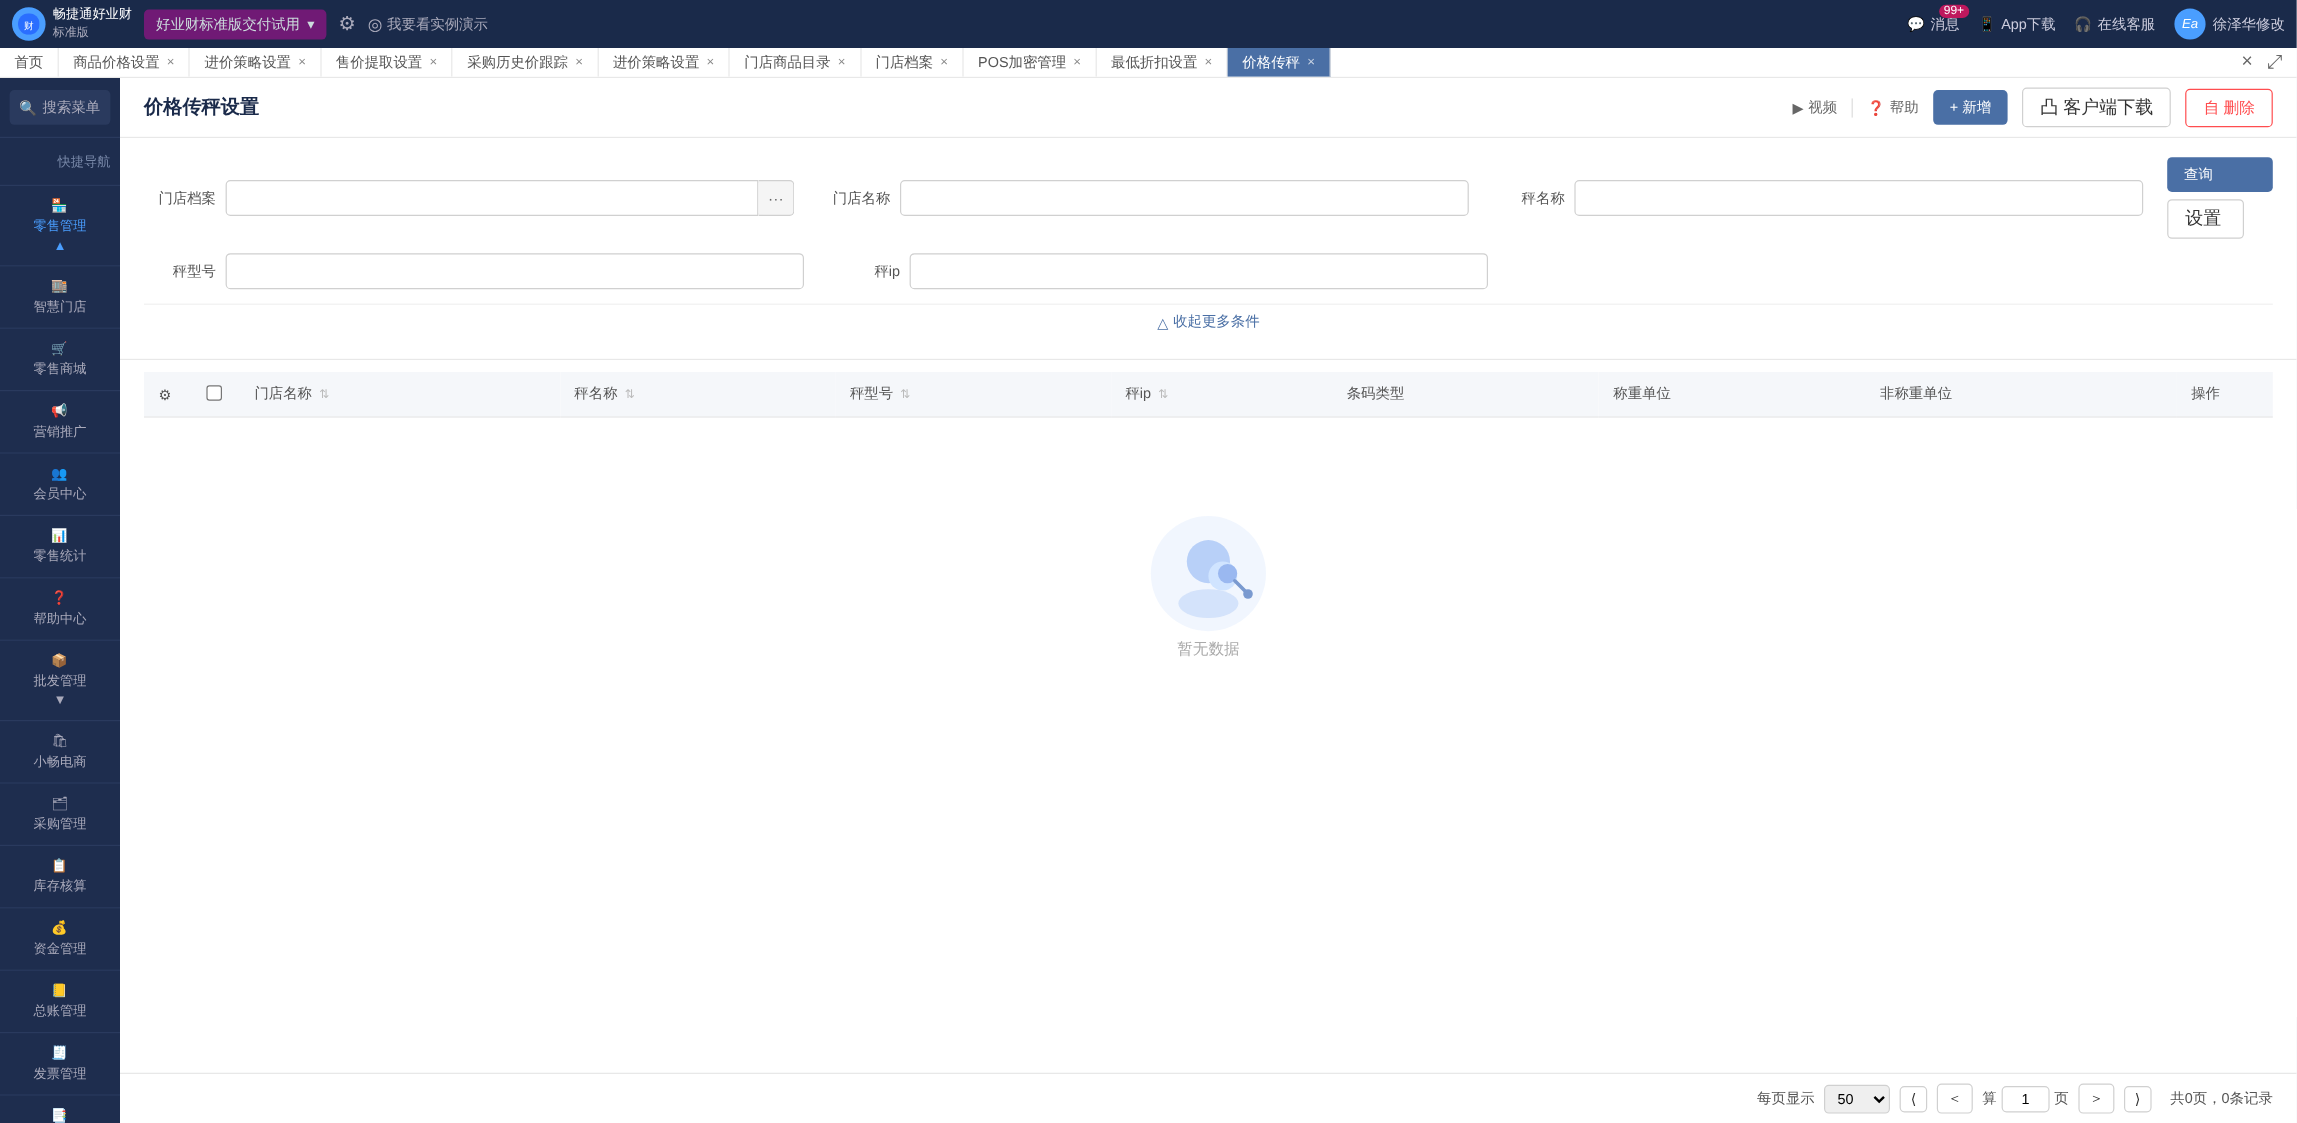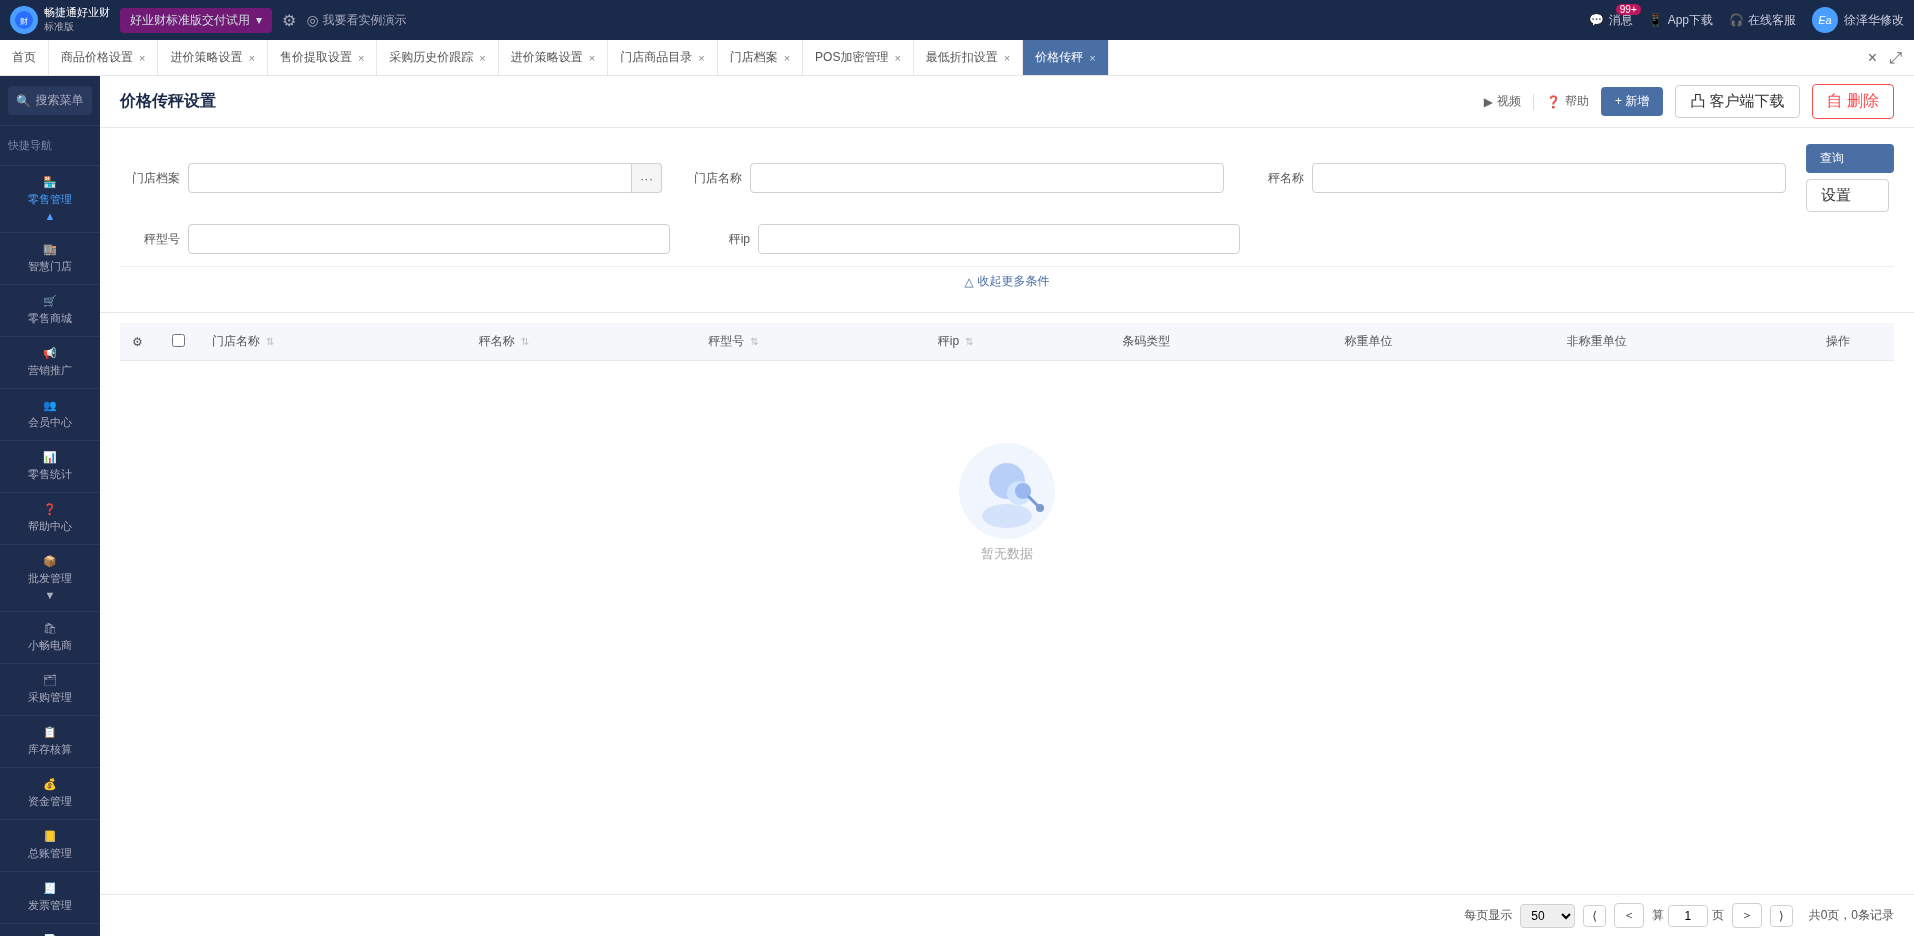--- a/index.html
+++ b/index.html
@@ -12,55 +12,55 @@
     .topbar-version-selector { display: flex; align-items: center; background: #701a75; border-radius: 4px; padding: 4px 10px; color: #cdd; font-size: 12px; gap: 6px; cursor: pointer; }
     .topbar-settings-icon { color: #aab; cursor: pointer; font-size: 16px; }
     .topbar-demo { display: flex; align-items: center; gap: 4px; color: #aab; font-size: 12px; cursor: pointer; }
     .topbar-right { margin-left: auto; display: flex; align-items: center; gap: 16px; }
     .topbar-right-item { display: flex; align-items: center; gap: 4px; color: #ccd; font-size: 12px; cursor: pointer; position: relative; }
     .badge { background: #be185d; color: white; border-radius: 10px; padding: 0 4px; font-size: 10px; position: absolute; top: -8px; right: -8px; }
     .topbar-user { display: flex; align-items: center; gap: 6px; color: #ccd; font-size: 12px; cursor: pointer; }
     .user-avatar { width: 26px; height: 26px; background: #4a9eff; border-radius: 50%; display: flex; align-items: center; justify-content: center; color: white; font-size: 11px; font-style: italic; }
 
     
-    .tabbar { height: 36px; background: #fff; border-bottom: 1px solid #e8e8e8; display: flex; align-items: stretch; flex-shrink: 0; overflow-x: auto; }
+    .tabbar { height: 25px; background: #fff; border-bottom: 1px solid #e8e8e8; display: flex; align-items: stretch; flex-shrink: 0; overflow-x: auto; }
     .tabbar::-webkit-scrollbar { display: none; }
     .tab-item { display: flex; align-items: center; padding: 0 12px; font-size: 12px; color: #555; cursor: pointer; border-right: 1px solid #e8e8e8; white-space: nowrap; gap: 6px; flex-shrink: 0; }
     .tab-item.active { background: #4a6fa5; color: white; }
     .tab-item .close-x { font-size: 11px; opacity: 0.7; }
     .tab-item.home { font-weight: 500; }
     .tab-bar-actions { margin-left: auto; display: flex; align-items: center; padding: 0 8px; gap: 4px; flex-shrink: 0; }
     .tab-bar-actions button { background: none; border: none; cursor: pointer; font-size: 16px; color: #666; padding: 2px 4px; }
 
     
     .main-layout { display: flex; flex: 1; overflow: hidden; }
 
     
     .sidebar { width: 100px; background: #1e2d4e; display: flex; flex-direction: column; flex-shrink: 0; overflow-y: auto; }
     .sidebar::-webkit-scrollbar { display: none; }
     .sidebar-search { padding: 10px 8px; border-bottom: 1px solid #2a3a5e; }
     .sidebar-search-btn { width: 100%; background: #2a3a5e; border: none; color: #aab; padding: 6px; border-radius: 4px; font-size: 12px; cursor: pointer; display: flex; align-items: center; justify-content: center; gap: 4px; }
-    .sidebar-quick-nav { padding: 8px; border-bottom: 1px solid #2a3a5e; }
+    .sidebar-quick-nav { padding: 8px; border-bottom: 1px solid #2a3a5e; text-align: right; }
     .sidebar-quick-nav-label { color: #7a8aaa; font-size: 11px; padding: 4px 0; }
     .sidebar-item { display: flex; flex-direction: column; align-items: center; padding: 10px 4px; color: #aab; font-size: 11px; cursor: pointer; border-bottom: 1px solid #2a3a5e; gap: 3px; }
     .sidebar-item.active { color: #4a9eff; }
     .sidebar-item-label { font-size: 11px; text-align: center; }
 
     
     .content-area { flex: 1; display: flex; flex-direction: column; overflow: hidden; }
 
     
     .page-header { background: #fff; border-bottom: 1px solid #e8e8e8; padding: 8px 20px; display: flex; align-items: center; justify-content: space-between; flex-shrink: 0; }
     .page-title { font-size: 16px; font-weight: 600; color: #1a2a4a; }
     .page-header-actions { display: flex; align-items: center; gap: 12px; }
     .header-action-link { display: flex; align-items: center; gap: 4px; color: #666; font-size: 12px; cursor: pointer; }
     .divider-v { width: 1px; height: 16px; background: #ddd; }
     .btn-primary { background: #4a6fa5; color: white; border: none; padding: 6px 14px; border-radius: 4px; cursor: pointer; font-size: 12px; display: flex; align-items: center; gap: 4px; }
     .btn-outline { background: white; color: #333; border: 1px solid #d0d0d0; padding: 6px 14px; border-radius: 4px; cursor: pointer; font-size: 15px; display: flex; align-items: center; gap: 4px; }
-    .btn-danger { background: white; color: #ff4d4f; border: 1px solid #ff4d4f; padding: 6px 14px; border-radius: 4px; cursor: pointer; font-size: 16px; display: flex; align-items: center; gap: 4px; }
+    .btn-danger { background: white; color: #ff4d4f; border: 1px solid #ff4d4f; padding: 6px 14px; border-radius: 4px; cursor: pointer; font-size: 13px; display: flex; align-items: center; gap: 4px; }
 
     
     .filter-section { background: #fff; padding: 16px 20px; border-bottom: 1px solid #e8e8e8; flex-shrink: 0; }
     .filter-row { display: flex; align-items: center; gap: 20px; margin-bottom: 12px; flex-wrap: wrap; }
     .filter-row:last-child { margin-bottom: 0; }
     .filter-item { display: flex; align-items: center; gap: 8px; flex: 1; min-width: 200px; }
     .filter-label { color: #555; font-size: 12px; white-space: nowrap; width: 60px; text-align: right; flex-shrink: 0; }
     .filter-input { flex: 1; border: 1px solid #d0d0d0; border-radius: 4px; padding: 5px 8px; font-size: 12px; outline: none; height: 30px; }
     .filter-input-with-btn { display: flex; flex: 1; }
     .filter-input-with-btn input { flex: 1; border: 1px solid #d0d0d0; border-radius: 4px 0 0 4px; padding: 5px 8px; font-size: 12px; outline: none; height: 30px; }
@@ -312,21 +312,21 @@
           <input class="filter-input" type="text" style="">
         </div>
         <div class="filter-item">
           <span class="filter-label">秤名称</span>
           <input class="filter-input" type="text" style="">
         </div>
         <div style="display:flex;flex-direction:column;gap:6px;">
           <button class="btn-primary" style="width:88px;">
             <span>查询</span>
           </button>
-          <button class="btn-outline" style="width:83px;">
+          <button class="btn-outline" style="width:64px;">
             <span>设置</span>
           </button>
         </div>
       </div>
       <div class="filter-row">
         <div class="filter-item">
           <span class="filter-label">秤型号</span>
           <input class="filter-input" type="text" style="">
         </div>
         <div class="filter-item">

